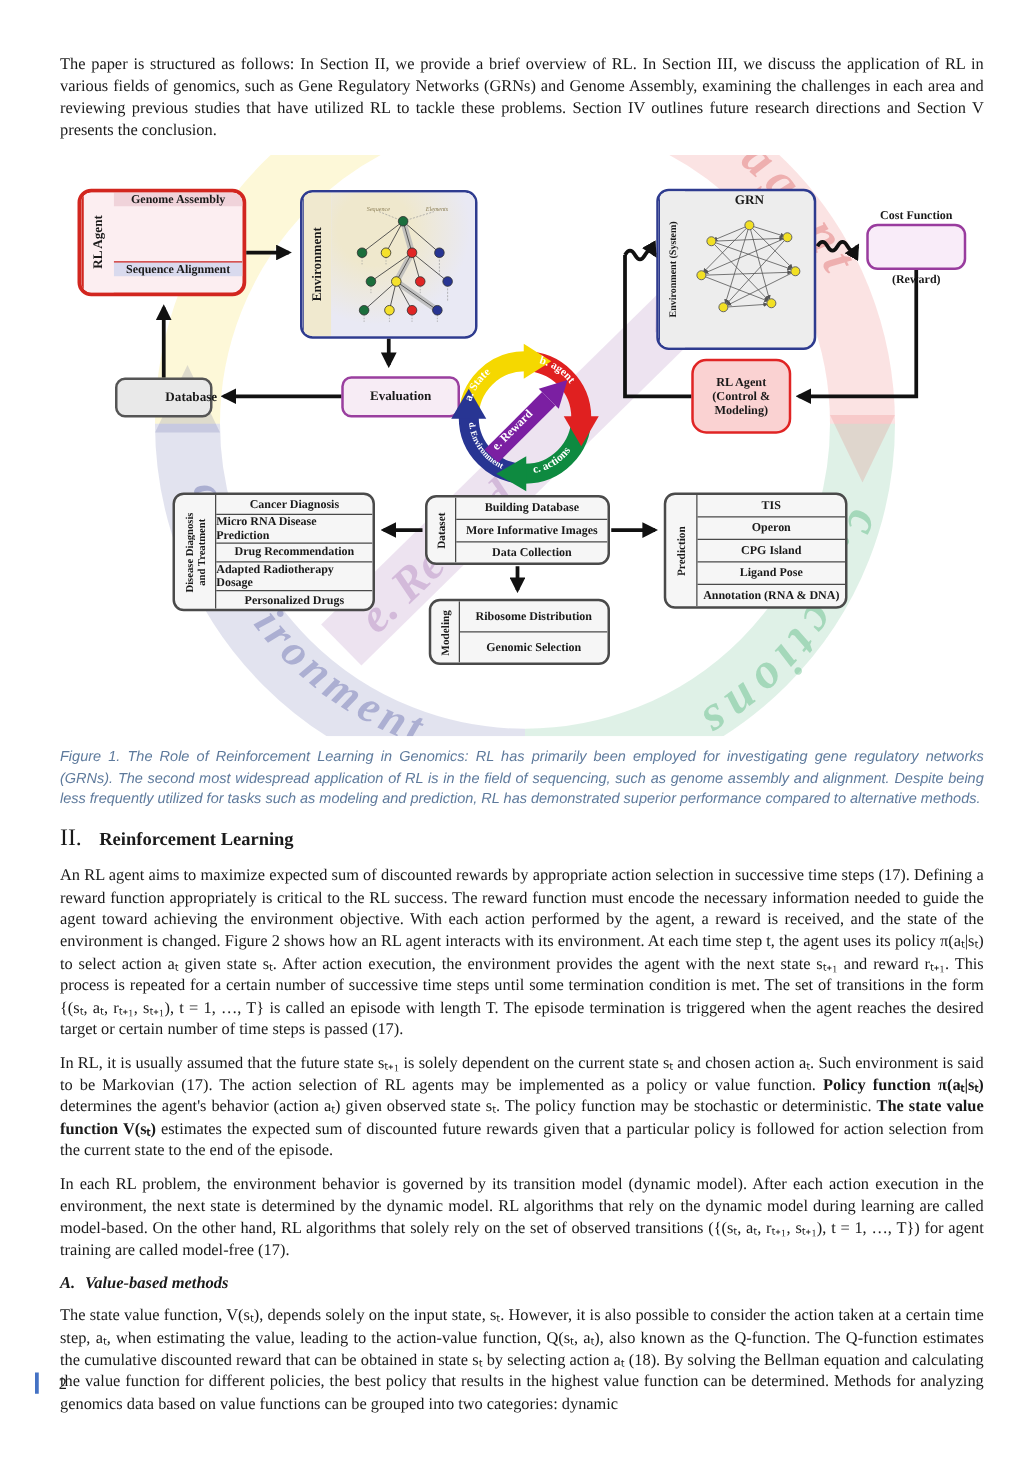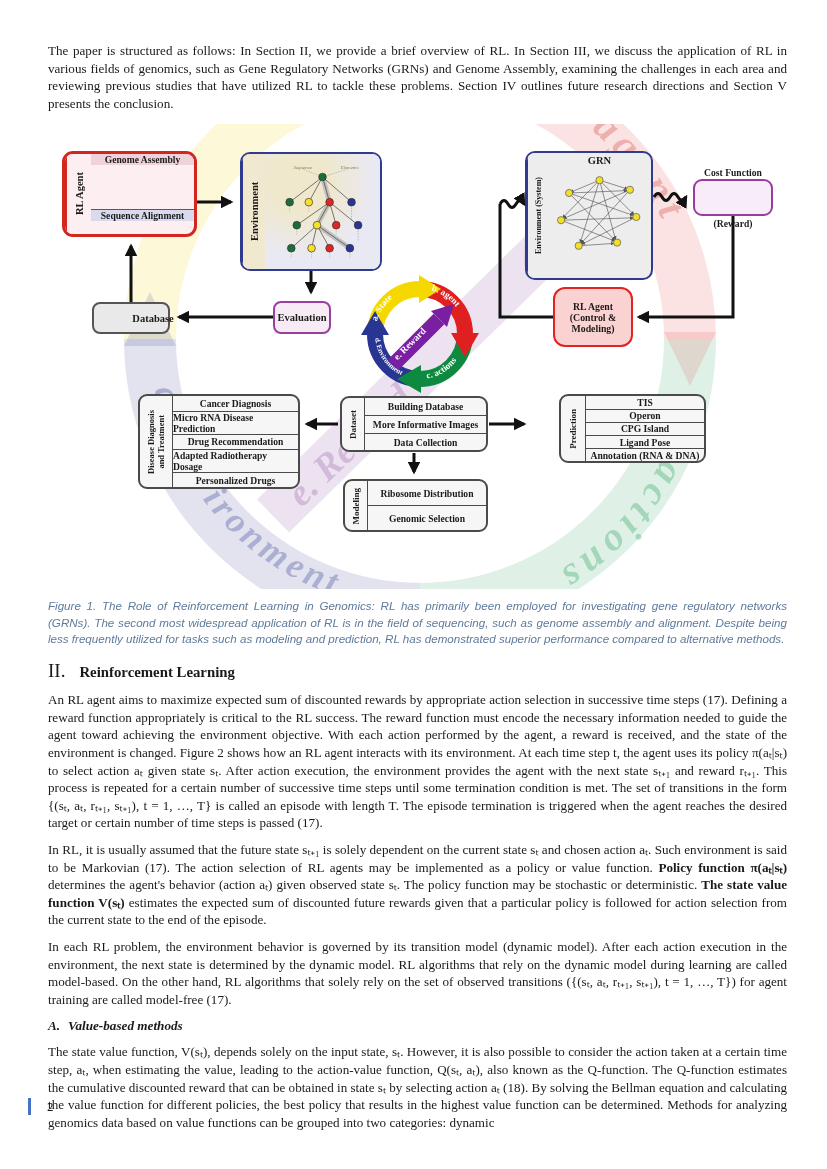--- a/index.html
+++ b/index.html
@@ -31,36 +31,36 @@
   #env-box .main{flex:1;position:relative;background:radial-gradient(circle at 30% 25%,#efe8cd 0%,#efe8cd 25%,#e9e9f4 65%);}
 
   #grn-box{left:477px;top:27px;width:128px;height:129px;border:2.5px solid #2e3b8f;border-radius:10px;background:#ededed;overflow:hidden;}
   #grn-box .strip{width:20px;border-right:1.2px solid #2e3b8f;font-size:8px;background:#ededed;}
   #grn-box .main{flex:1;position:relative;}
   #grn-title{position:absolute;top:2px;left:0;right:0;text-align:center;font-weight:bold;font-size:10.5px;}
 
   #cost-box{left:645px;top:55px;width:80px;height:37px;border:2.5px solid #993c9e;border-radius:9px;background:#f9ecf9;font-size:9.6px;display:flex;flex-direction:column;gap:40px;}
   #control-box{left:505px;top:163px;width:80px;height:60px;border:2.5px solid #e02424;border-radius:12px;background:#fad2d2;font-size:9.8px;display:flex;flex-direction:column;}
   #database-box{left:44px;top:178px;width:78px;height:32px;border:2px solid #555;border-radius:8px;background:#e9e9e9;font-size:10.5px;display:flex;padding-left:44px;}
-  #evaluation-box{left:225px;top:177px;width:58px;height:33px;border:2px solid #9a3f9f;border-radius:8px;background:#f7ecf5;font-size:10.5px;display:flex;}
+  #evaluation-box{left:225px;top:177px;width:95px;height:33px;border:2px solid #9a3f9f;border-radius:8px;background:#f7ecf5;font-size:10.5px;display:flex;}
 
   .dtable{position:absolute;border:2px solid #4a4a4a;border-radius:9px;background:#f6f6f6;display:flex;overflow:hidden;box-sizing:border-box;}
   .dtable .strip{border-right:1.5px solid #4a4a4a;display:flex;align-items:center;justify-content:center;padding:0 1px;}
   .dtable .strip .vlabel{font-size:9px;}
   .dtable .rows{flex:1;display:flex;flex-direction:column;}
   .dtable .rows div{flex:1;display:flex;align-items:center;justify-content:center;font-weight:bold;font-size:9.6px;border-top:1.2px solid #4a4a4a;}
   .dtable .rows div:first-child{border-top:none;}
   #disease-table{left:90px;top:270px;width:162px;height:95px;}
   #disease-table .strip{width:30px;}
   #disease-table .strip .vlabel{font-size:8.5px;}
   #dataset-table{left:292px;top:272px;width:148px;height:56px;}
   #dataset-table .strip{width:20px;}
   #modeling-table{left:295px;top:355px;width:145px;height:53px;}
   #modeling-table .strip{width:20px;}
-  #prediction-table{left:483px;top:270px;width:147px;height:69px;margin-left:28px;}
+  #prediction-table{left:483px;top:270px;width:147px;height:93px;}
   #prediction-table .strip{width:22px;}
 
   #cycle{position:absolute;left:307px;top:145px;}
 
   
   #caption{font-family:"Liberation Sans",sans-serif;font-style:italic;font-size:11.6px;line-height:1.4;color:#5e7a9c;text-align:justify;margin-top:9px;}
   #sec-head{margin-top:13px;display:flex;align-items:baseline;}
   #sec-num{font-size:19px;font-weight:normal;margin-right:14px;}
   #sec-title{font-size:14.8px;font-weight:bold;}
   #subsec{margin-top:10px;font-weight:bold;font-style:italic;font-size:13.2px;display:flex;}

